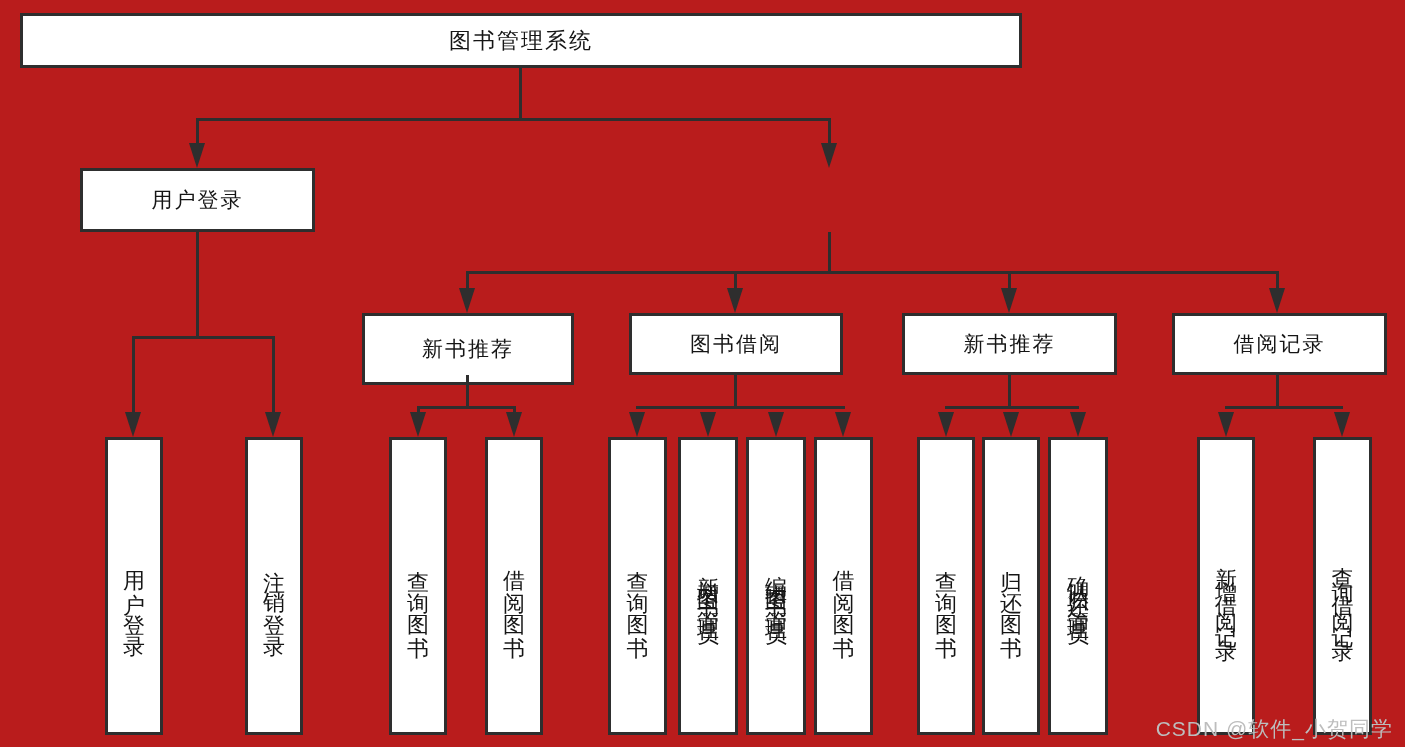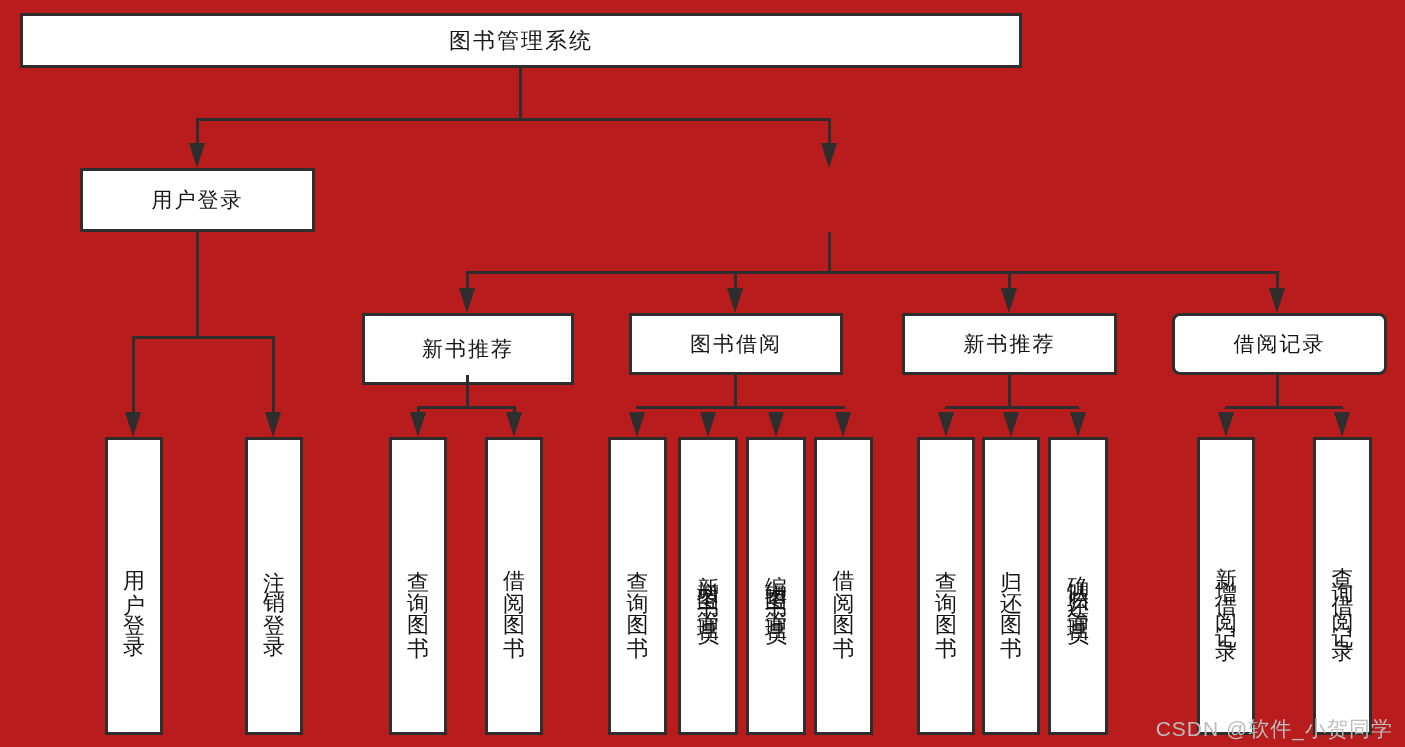--- a/index.html
+++ b/index.html
@@ -69,21 +69,21 @@
 
   <div class="box" style="left:362px;top:313px;width:212px;height:72px;">
     <span>新书推荐</span>
   </div>
   <div class="box" style="left:629px;top:313px;width:214px;height:62px;text-align:right;">
     <span>图书借阅</span>
   </div>
   <div class="box" style="left:902px;top:313px;width:215px;height:62px;">
     <span>新书推荐</span>
   </div>
-  <div class="box" style="left:1172px;top:313px;width:215px;height:62px;border-radius:8px;">
+  <div class="box" style="left:1172px;top:313px;width:215px;height:62px;">
     <span>借阅记录</span>
   </div>
 
   <div class="vline" style="left:466px;top:375px;height:33px;"></div>
   <div class="hline" style="left:417px;top:406px;width:99px;"></div>
   <div class="vline" style="left:417px;top:406px;height:10px;"></div>
   <div class="arrow" style="left:410px;top:412px;"></div>
   <div class="vline" style="left:513px;top:406px;height:10px;"></div>
   <div class="arrow" style="left:506px;top:412px;"></div>
 

